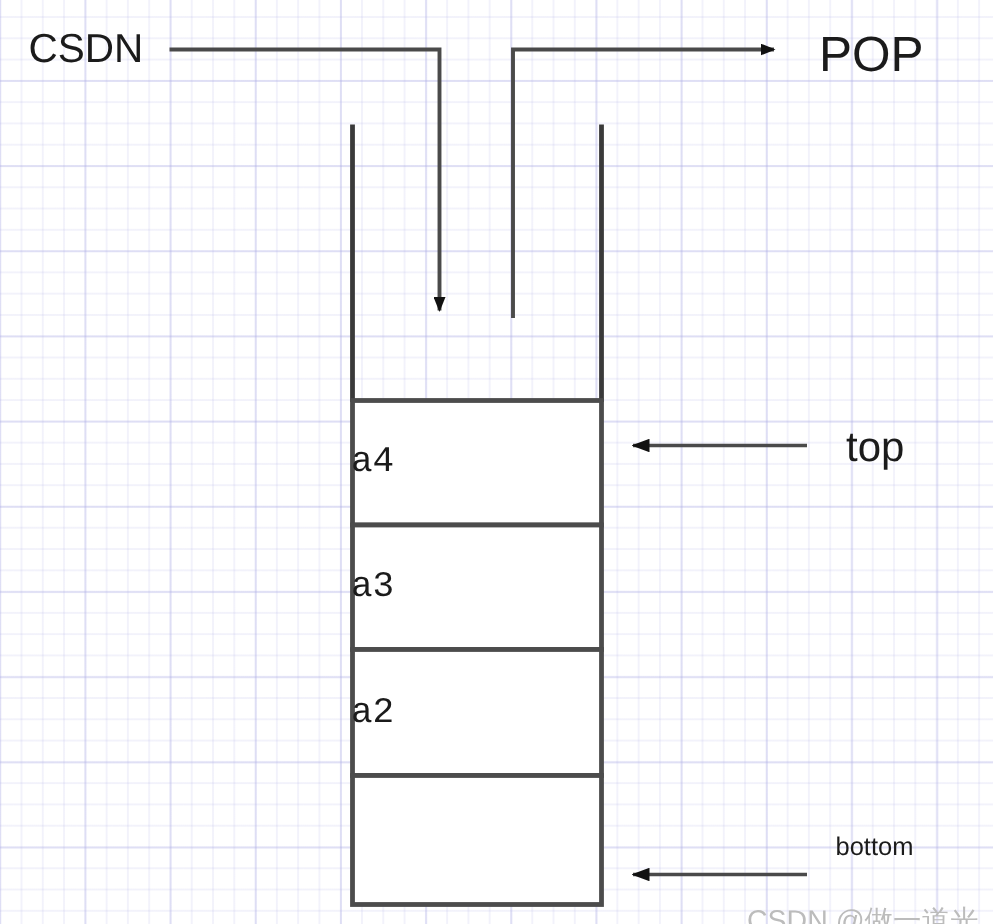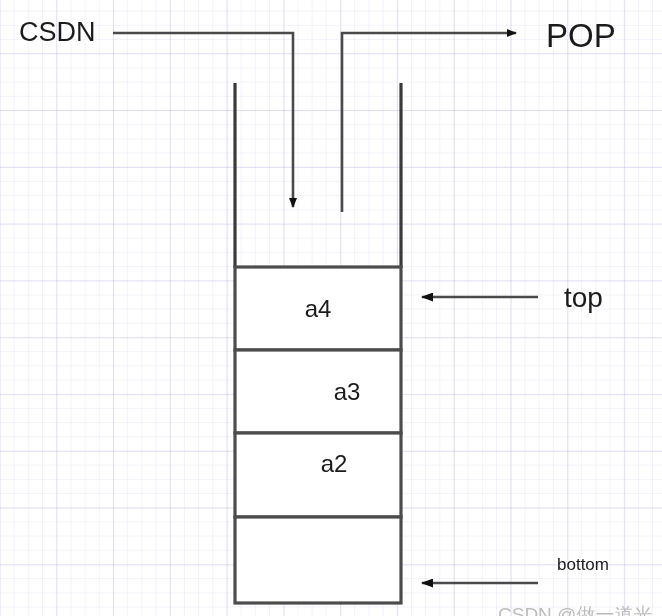--- a/index.html
+++ b/index.html
@@ -57,24 +57,23 @@
   }
   .label-bottom {
     left: 557px;
     top: 556px;
     font-size: 17px;
   }
   .cell-text {
     position: absolute;
     left: 234px;
     width: 168px;
-    text-align: center;
     color: #1b1b1b;
     font-size: 24px;
-    font-family: Liberation Sans, sans-serif;
+    font-family: Liberation Mono, monospace;
     line-height: 1;
   }
   .watermark {
     position: absolute;
     left: 498px;
     top: 589px;
     font-size: 19px;
     color: #bcbcbc;
     font-family: "Liberation Sans", sans-serif;
     white-space: nowrap;
@@ -128,18 +127,18 @@
       <line x1="538" y1="583" x2="422" y2="583" stroke="#4a4a4a" stroke-width="2.4" marker-end="url(#arrowhead-left)"></line>
     </g>
   </svg>
 
   <div class="label label-push">CSDN</div>
   <div class="label label-pop">POP</div>
   <div class="label label-top">top</div>
   <div class="label label-bottom">bottom</div>
 
   <div class="cell-text" style="top:297px;">a4</div>
-  <div class="cell-text" style="top:380px;margin-left:29px;">a3</div>
-  <div class="cell-text" style="top:452px;margin-left:16px;">a2</div>
+  <div class="cell-text" style="top:380px;">a3</div>
+  <div class="cell-text" style="top:464px;">a2</div>
 
   <div class="watermark">CSDN @做一道光</div>
 
 </div>
 
 </body></html>

